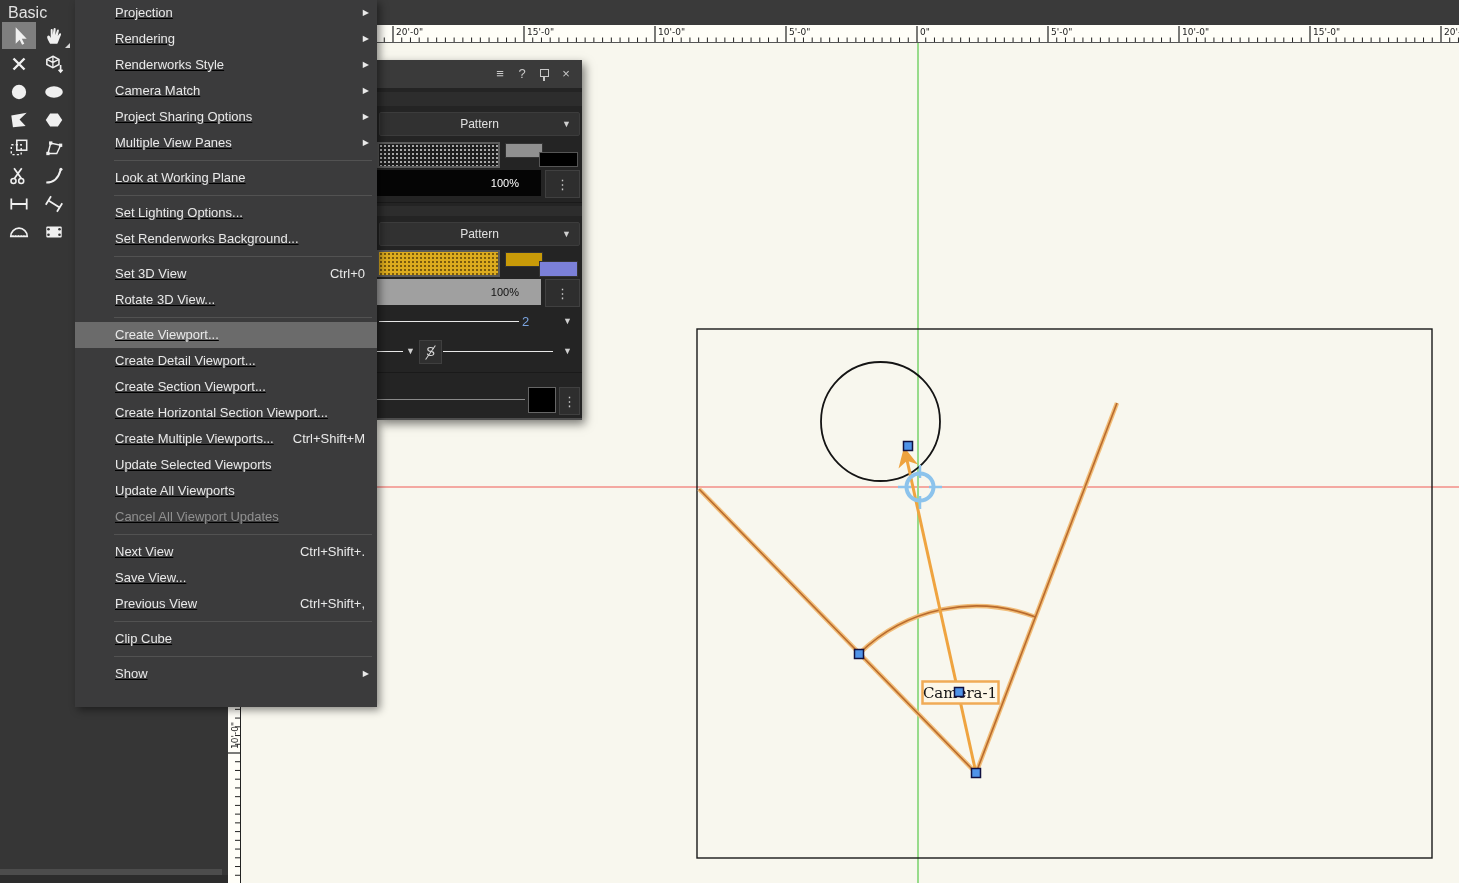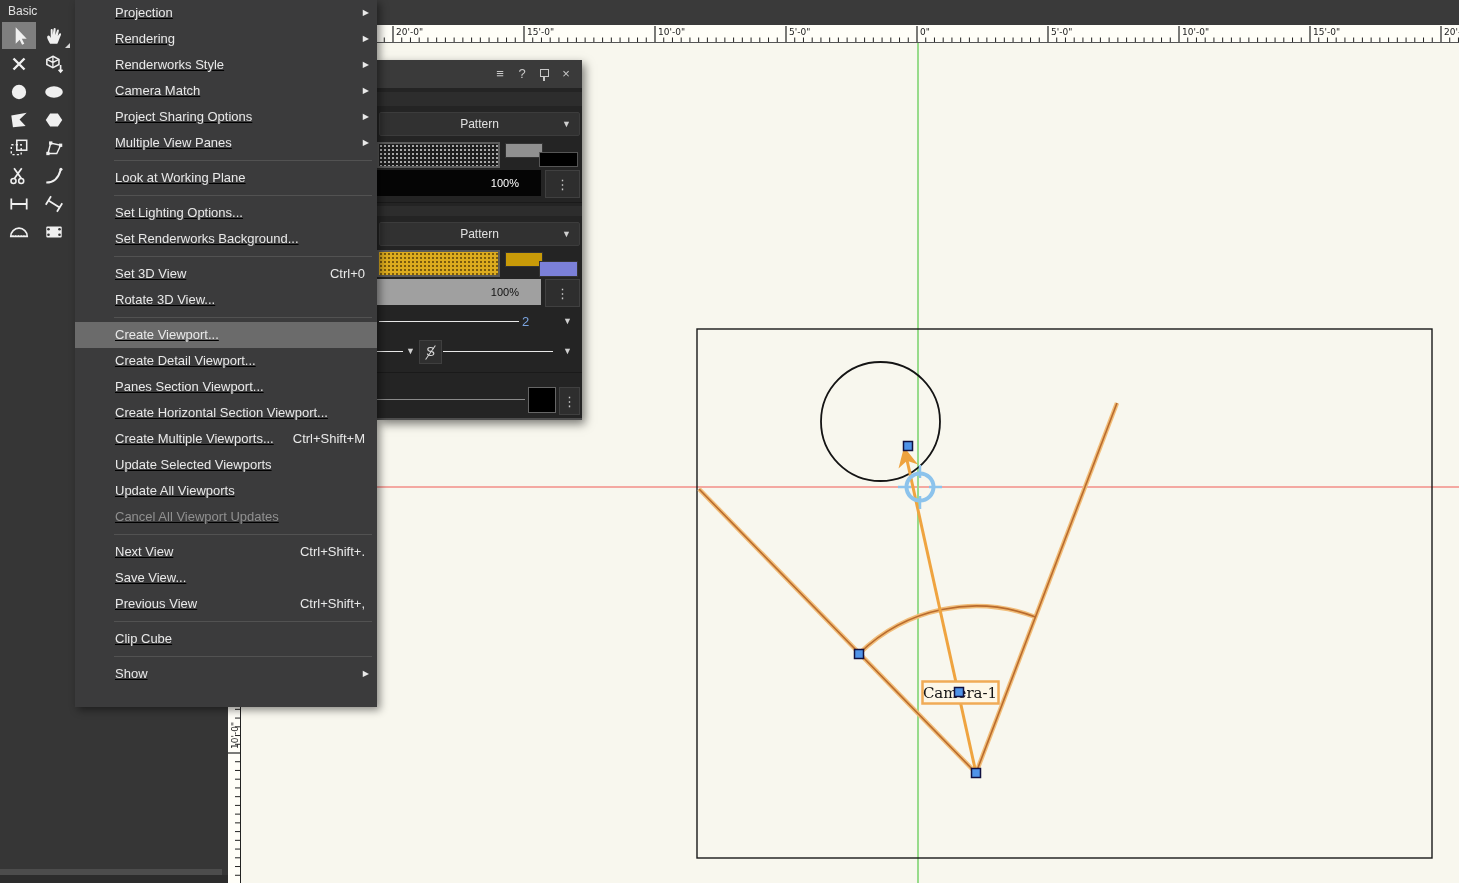--- a/index.html
+++ b/index.html
@@ -15,21 +15,21 @@
   .h-ruler{left:240px;top:25px;width:1219px;height:17px;background:#fffef8;
            border-bottom:1px solid #555;z-index:2;}
   .v-ruler{left:228px;top:42px;width:12px;height:841px;background:#fffef8;
            border-right:1px solid #222;z-index:2;}
   .h-ruler svg,.v-ruler svg{display:block;}
   .tick{stroke:#222;}
   .rlabel{font-family:"DejaVu Sans",sans-serif;font-size:9px;fill:#222;}
 
   
   .left-panel{left:0;top:0;width:228px;height:883px;background:#363636;z-index:3;}
-  .basic-title{position:absolute;left:8px;top:4px;color:#e2e2e2;font-size:12px;}
+  .basic-title{position:absolute;left:8px;top:4px;color:#e2e2e2;font-size:16px;}
   .tool-grid{position:absolute;left:2px;top:22px;width:72px;}
   .tool-cell{position:absolute;width:34px;height:27px;display:flex;
              align-items:center;justify-content:center;cursor:pointer;}
   .tool-cell.selected{background:#7f7f7f;}
   .flyout-corner{position:absolute;right:1px;bottom:1px;width:0;height:0;
                  border-left:5px solid transparent;border-bottom:5px solid #d8d8d8;}
   .bottom-scroll{left:0;top:869px;width:222px;height:6px;background:#4c4c4c;z-index:3;}
   .bottom-edge{left:0;top:875px;width:228px;height:8px;background:#2c2c2c;z-index:3;}
 
   
@@ -507,21 +507,21 @@
     <div class="menu-item"><span>Look at Working Plane</span></div>
     <div class="menu-sep"></div>
     <div class="menu-item"><span>Set Lighting Options...</span></div>
     <div class="menu-item"><span>Set Renderworks Background...</span></div>
     <div class="menu-sep"></div>
     <div class="menu-item"><span>Set 3D View</span><span class="menu-sc">Ctrl+0</span></div>
     <div class="menu-item"><span>Rotate 3D View...</span></div>
     <div class="menu-sep"></div>
     <div class="menu-item hl"><span>Create Viewport...</span></div>
     <div class="menu-item"><span>Create Detail Viewport...</span></div>
-    <div class="menu-item"><span>Panes Section Viewport...</span></div>
+    <div class="menu-item"><span>Create Section Viewport...</span></div>
     <div class="menu-item"><span>Create Horizontal Section Viewport...</span></div>
     <div class="menu-item"><span>Create Multiple Viewports...</span><span class="menu-sc">Ctrl+Shift+M</span></div>
     <div class="menu-item"><span>Update Selected Viewports</span></div>
     <div class="menu-item"><span>Update All Viewports</span></div>
     <div class="menu-item disabled"><span>Cancel All Viewport Updates</span></div>
     <div class="menu-sep"></div>
     <div class="menu-item"><span>Next View</span><span class="menu-sc">Ctrl+Shift+.</span></div>
     <div class="menu-item"><span>Save View...</span></div>
     <div class="menu-item"><span>Previous View</span><span class="menu-sc">Ctrl+Shift+,</span></div>
     <div class="menu-sep"></div>

